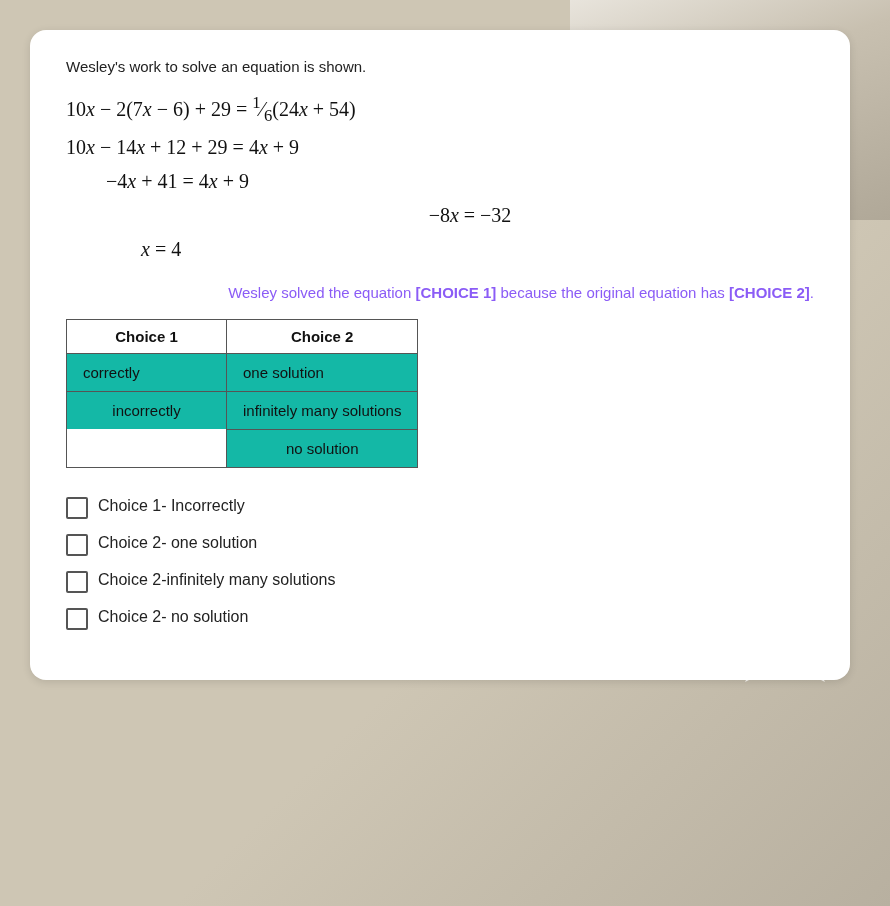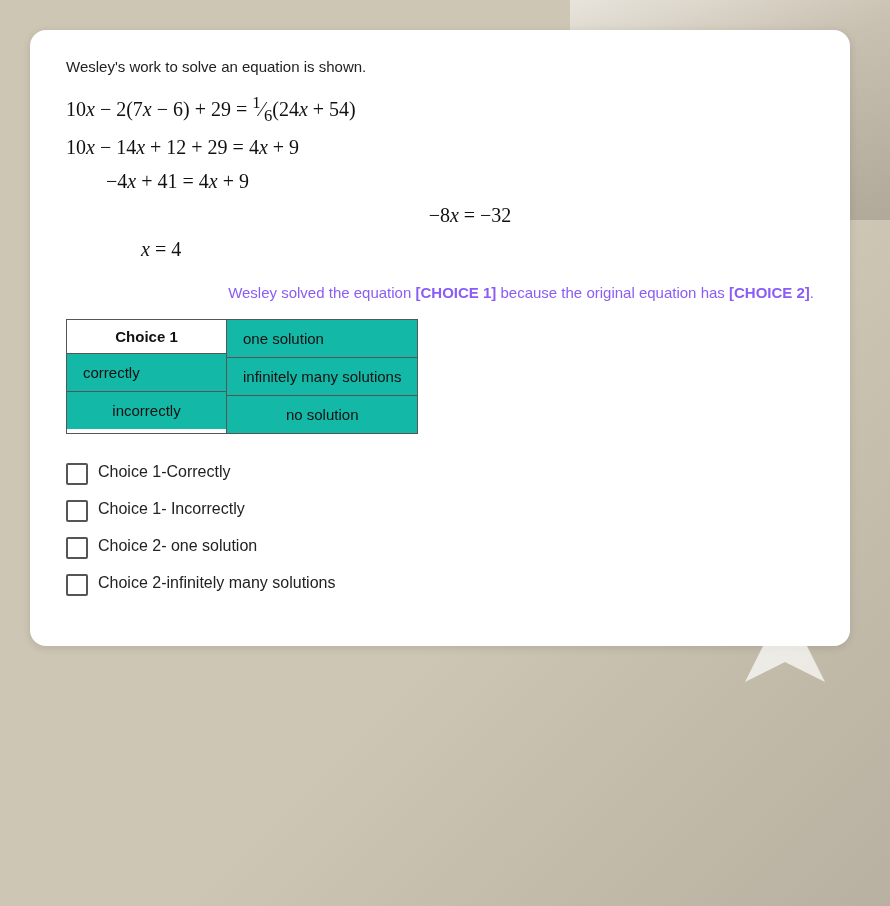--- a/index.html
+++ b/index.html
@@ -174,48 +174,49 @@
 
   <div class="choices-container">
 
     <div class="choice-column">
       <div class="choice-header">Choice 1</div>
       <div class="choice-item">correctly</div>
       <div class="choice-item">incorrectly</div>
     </div>
 
     <div class="choice-column">
+      <div class="choice-header">Choice 2</div>
       <div class="choice-item">one solution</div>
       <div class="choice-item">infinitely many solutions</div>
       <div class="choice-item">no solution</div>
     </div>
   </div>
 
   <div class="checkboxes-section">
 
-    <div class="checkbox-row">
-      <div class="checkbox-box"></div>
-      <span class="checkbox-label">Choice 1-Correctly</span>
-    </div>
 
     <div class="checkbox-row">
       <div class="checkbox-box"></div>
       <span class="checkbox-label">Choice 1- Incorrectly</span>
     </div>
 
     <div class="checkbox-row">
       <div class="checkbox-box"></div>
       <span class="checkbox-label">Choice 2- one solution</span>
     </div>
 
     <div class="checkbox-row">
       <div class="checkbox-box"></div>
       <span class="checkbox-label">Choice 2-infinitely many solutions</span>
     </div>
 
+    <div class="checkbox-row">
+      <div class="checkbox-box"></div>
+      <span class="checkbox-label">Choice 2- no solution</span>
+    </div>
 
   </div>
 </div>
 
 <div class="arrow-decoration">
   <svg width="90" height="110" viewBox="0 0 90 110">
     <polygon points="45,10 85,90 45,70 5,90" fill="white" opacity="0.7"></polygon>
   </svg>
 </div>
 

